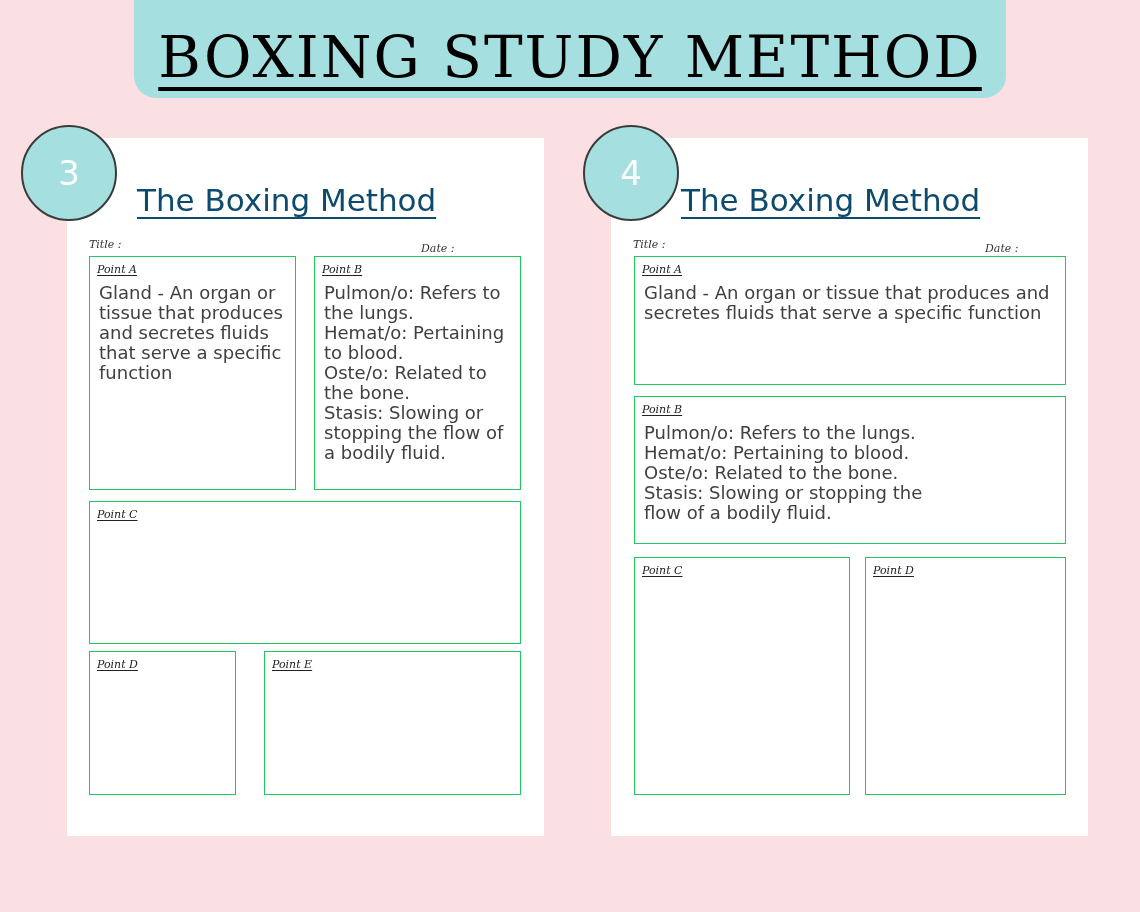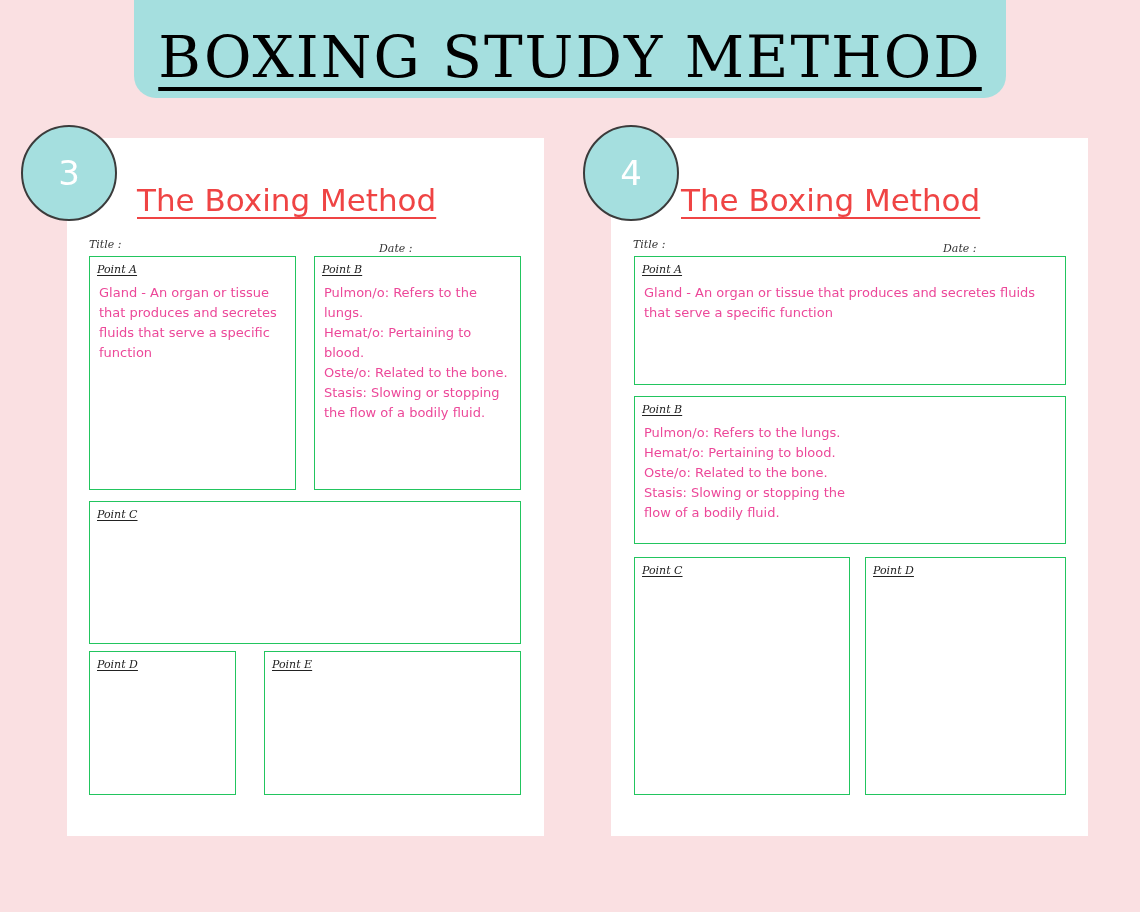--- a/index.html
+++ b/index.html
@@ -67,21 +67,21 @@
     justify-content: center;
     top: 125px;
     z-index: 5;
   }
   .page-number.left { left: 21px; }
   .page-number.right { left: 583px; }
 
   .sheet-title {
     font-family: "DejaVu Sans", sans-serif;
     font-size: 31px;
-    color: #ef4444;
+    color: #0c4a6e;
     text-decoration: underline;
     text-underline-offset: 6px;
     text-decoration-thickness: 2px;
     position: absolute;
     top: 44px;
     left: 70px;
     white-space: nowrap;
   }
 
   .meta-row {
@@ -89,21 +89,21 @@
     top: 100px;
     left: 22px;
     right: 22px;
     height: 14px;
     font-family: "DejaVu Serif", serif;
     font-style: italic;
     font-size: 11px;
     color: #333;
   }
   .meta-title { position: absolute; left: 0; top: 0; }
-  .meta-date { position: absolute; top: 4px; }
+  .meta-date { position: absolute; top: 4px; margin-left: 42px; }
 
   
   .box {
     position: absolute;
     border: 1px solid #22c55e;
     background: #fff;
     box-sizing: border-box;
   }
   .box-label {
     position: absolute;
@@ -115,23 +115,23 @@
     color: #222;
     text-decoration: underline;
     text-underline-offset: 2px;
   }
   .box-body {
     position: absolute;
     top: 26px;
     left: 9px;
     right: 8px;
     font-family: "DejaVu Sans", sans-serif;
-    font-size: 13px;
+    font-size: 18px;
     line-height: 20px;
-    color: #ec4899;
+    color: #404040;
     white-space: pre-line;
   }
 </style>
 </head>
 <body>
 
 <div class="header-banner">
   <div class="header-title">BOXING STUDY METHOD</div>
 </div>
 

